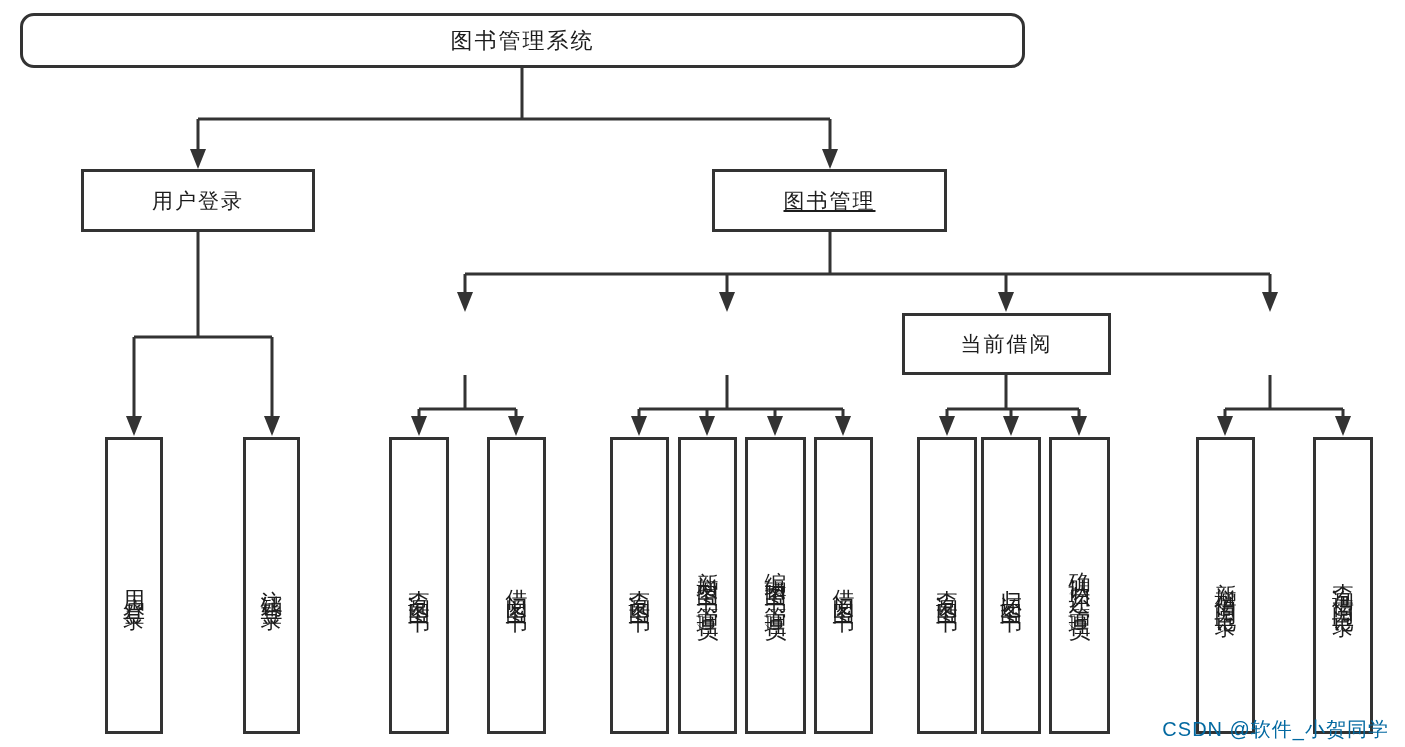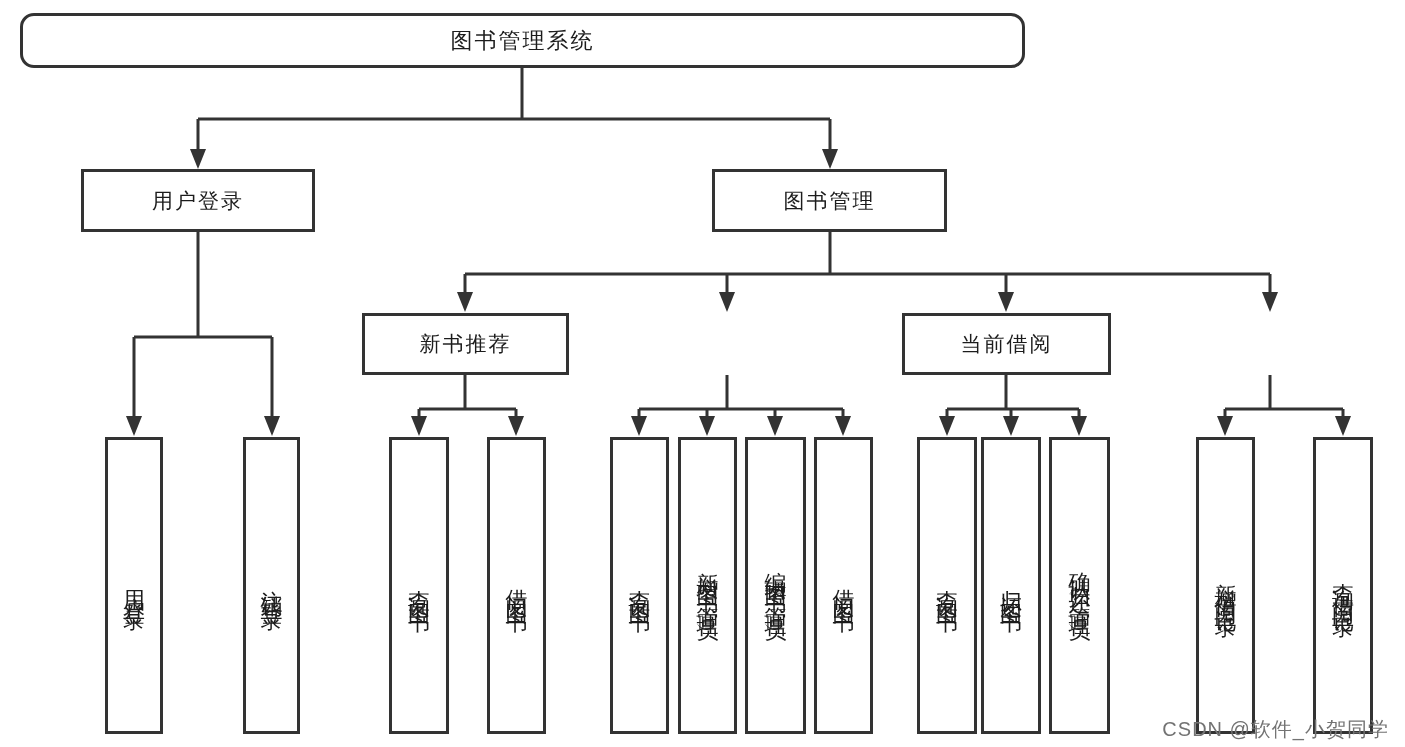--- a/index.html
+++ b/index.html
@@ -47,21 +47,21 @@
     font-size: 22px;
     line-height: 1;
     letter-spacing: 7px;
     white-space: nowrap;
   }
   .watermark {
     position: absolute;
     right: 16px;
     bottom: 4px;
     font-size: 20px;
-    color: #737373;
+    color: #0369a1;
     letter-spacing: 1px;
     z-index: 5;
   }
 </style>
 </head>
 <body>
 
 <div id="canvas">
 
   <svg id="connectors" viewBox="0 0 1405 747" xmlns="http://www.w3.org/2000/svg">
@@ -104,27 +104,24 @@
     </g>
   </svg>
 
   <div class="node hnode root-node" style="left:20px; top:13px; width:1005px; height:55px;border-radius:14px;">
     <span>图书管理系统</span>
   </div>
 
   <div class="node hnode" style="left:81px; top:169px; width:234px; height:63px;">
     <span>用户登录</span>
   </div>
-  <div class="node hnode" style="left:712px; top:169px; width:235px; height:63px;">
+  <div class="node hnode" style="left:712px; top:169px; width:235px; height:63px;text-decoration:underline;">
     <span>图书管理</span>
   </div>
 
-  <div class="node hnode" style="left:362px; top:313px; width:207px; height:62px;">
-    <span>新书推荐</span>
-  </div>
   <div class="node hnode" style="left:902px; top:313px; width:209px; height:62px;">
     <span>当前借阅</span>
   </div>
 
   <div class="node vnode" style="left:105px; top:437px; width:58px; height:297px;">
     <span>用户登录</span>
   </div>
   <div class="node vnode" style="left:243px; top:437px; width:57px; height:297px;">
     <span>注销登录</span>
   </div>

